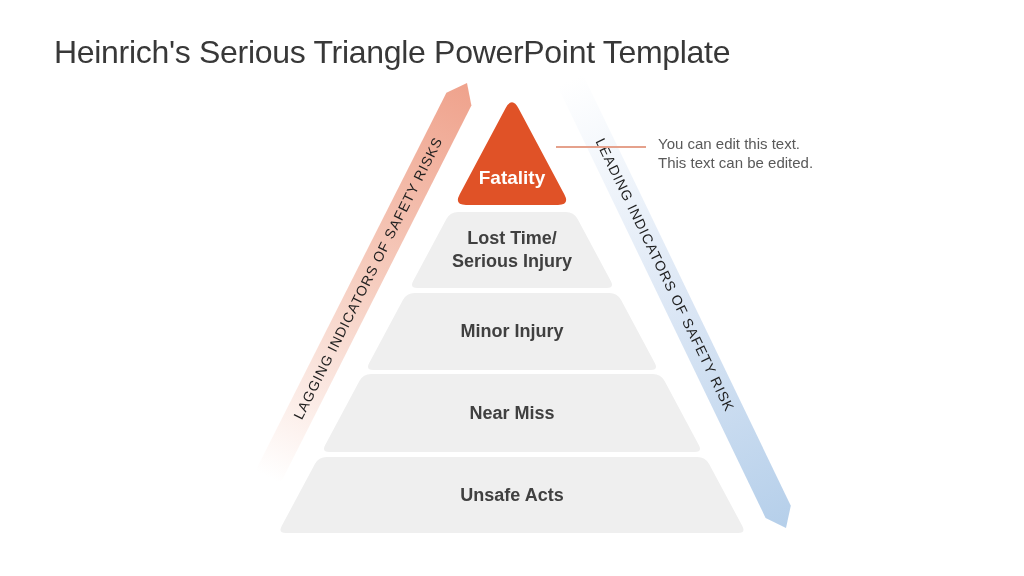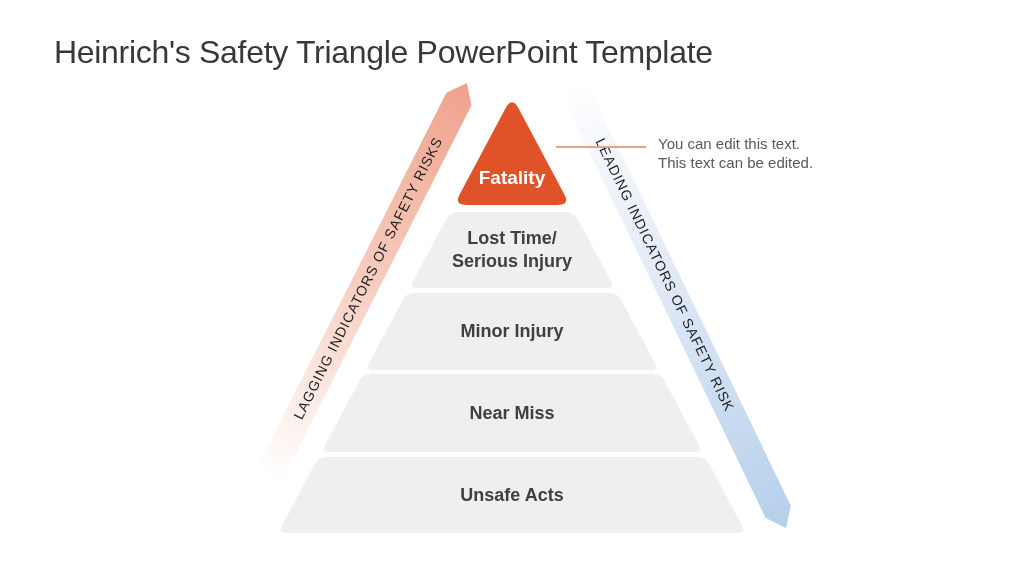--- a/index.html
+++ b/index.html
@@ -54,21 +54,21 @@
   }
   .annotation-text {
     font-size: 15px;
   }
 </style>
 </head>
 <body>
 
 <div class="slide">
 
-  <div class="slide-title">Heinrich's Safety Triangle PowerPoint Template</div>
+  <div class="slide-title">Heinrich's Serious Triangle PowerPoint Template</div>
 
   <svg class="diagram" viewBox="0 0 1024 576">
     <defs>
       <linearGradient id="gradLeft" gradientUnits="userSpaceOnUse" x1="268" y1="477" x2="467" y2="83">
         <stop offset="0" stop-color="#FFFFFF"></stop>
         <stop offset="0.5" stop-color="#F6CDBF"></stop>
         <stop offset="1" stop-color="#EFA28C"></stop>
       </linearGradient>
       <linearGradient id="gradRight" gradientUnits="userSpaceOnUse" x1="570" y1="80" x2="786" y2="528">
         <stop offset="0" stop-color="#FFFFFF"></stop>

